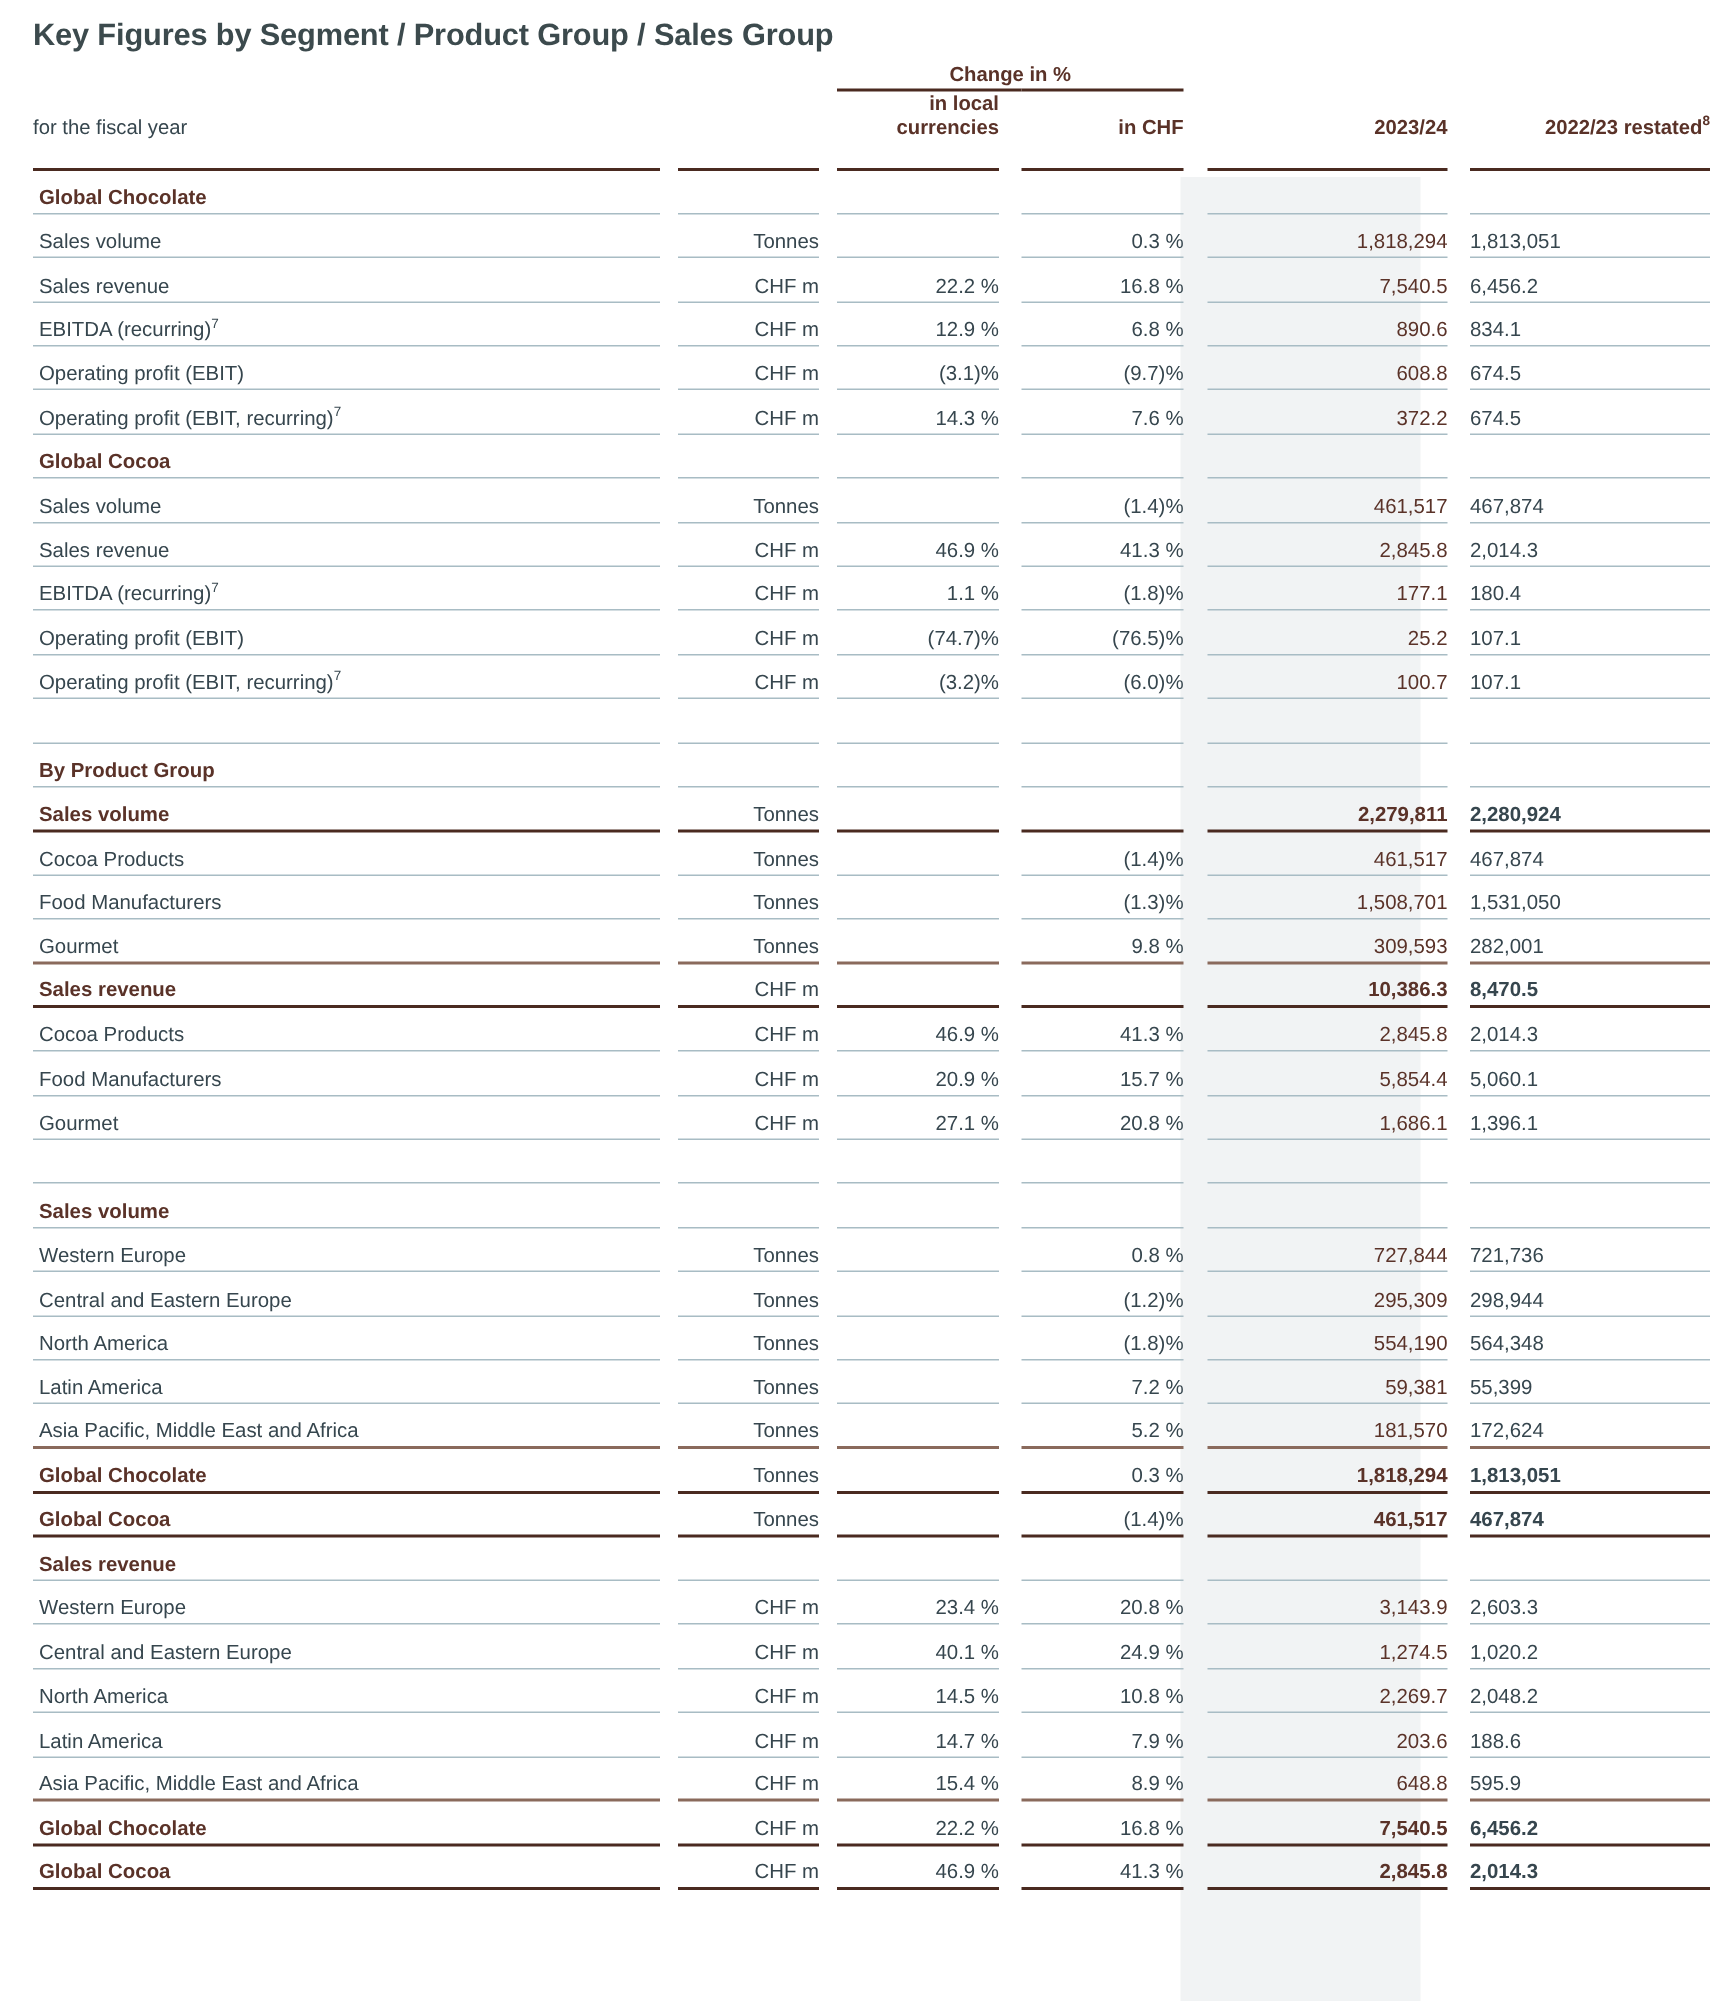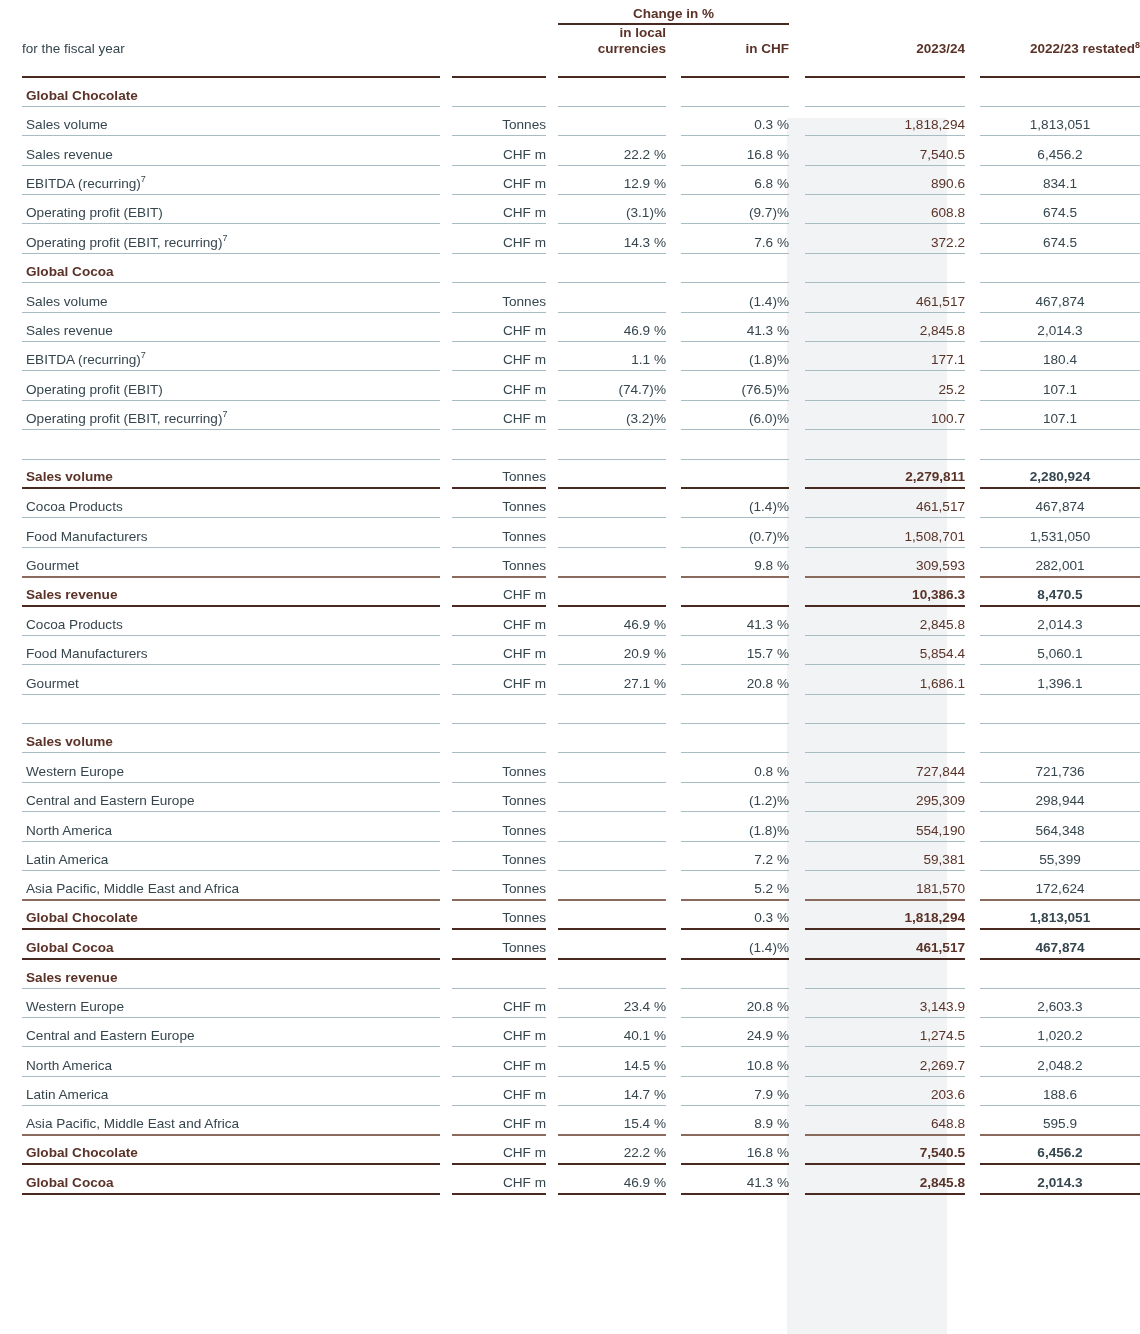--- a/index.html
+++ b/index.html
@@ -105,21 +105,21 @@
     height:29.4px;
     font-size:13.6px;
     color:var(--slate);
     padding-bottom:3px;
     border-bottom:1.3px solid var(--rule-light);
   }
   tr.r td.lbl{text-align:left;padding-left:4px;}
   tr.r td.unit{text-align:right;}
   tr.r td.num{text-align:right;}
   tr.r td.cur{text-align:right;color:var(--brown);}
-  tr.r td.prev{text-align:center;color:var(--slate);}
+  tr.r td.prev{text-align:left;color:var(--slate);}
 
   
   tr.r.section td{
     font-weight:bold;
     color:var(--brown);
   }
   tr.r.section td.unit,tr.r.section td.num{color:var(--slate);font-weight:normal;}
   tr.r.section td.cur{color:var(--brown);font-weight:bold;}
   tr.r.section td.prev{color:var(--slate);font-weight:bold;}
 
@@ -132,20 +132,21 @@
     border-bottom:1.3px solid var(--rule-light);
   }
 </style>
 </head>
 <body>
 
 <div class="page">
 
   <div class="band"></div>
 
+  <h1 class="title">Key Figures by Segment / Product Group / Sales Group</h1>
 
   <table class="kf">
     <colgroup>
       <col class="c-label">
         <col class="c-gap1">
         <col class="c-unit">
         <col class="c-gap2">
       <col class="c-loc">
         <col class="c-gap3">
         <col class="c-chf">
@@ -348,20 +349,33 @@
           <td></td>
           <td class="gap"></td>
           <td></td>
           <td class="gap"></td>
           <td></td>
           <td class="gap"></td>
           <td></td>
           <td class="gap"></td>
           <td></td>
         </tr>
+        <tr class="r section ">
+          <td class="lbl">By Product Group</td>
+          <td class="gap"></td>
+          <td class="unit"></td>
+          <td class="gap"></td>
+          <td class="num"></td>
+          <td class="gap"></td>
+          <td class="num"></td>
+          <td class="gap"></td>
+          <td class="cur"></td>
+          <td class="gap"></td>
+          <td class="prev"></td>
+        </tr>
         <tr class="r section rule-dark">
           <td class="lbl">Sales volume</td>
           <td class="gap"></td>
           <td class="unit">Tonnes</td>
           <td class="gap"></td>
           <td class="num"></td>
           <td class="gap"></td>
           <td class="num"></td>
           <td class="gap"></td>
           <td class="cur">2,279,811</td>
@@ -381,21 +395,21 @@
           <td class="gap"></td>
           <td class="prev">467,874</td>
         </tr>
         <tr class="r ">
           <td class="lbl">Food Manufacturers</td>
           <td class="gap"></td>
           <td class="unit">Tonnes</td>
           <td class="gap"></td>
           <td class="num"></td>
           <td class="gap"></td>
-          <td class="num">(0.7)%</td>
+          <td class="num">(1.3)%</td>
           <td class="gap"></td>
           <td class="cur">1,508,701</td>
           <td class="gap"></td>
           <td class="prev">1,531,050</td>
         </tr>
         <tr class="r rule-mid">
           <td class="lbl">Gourmet</td>
           <td class="gap"></td>
           <td class="unit">Tonnes</td>
           <td class="gap"></td>

